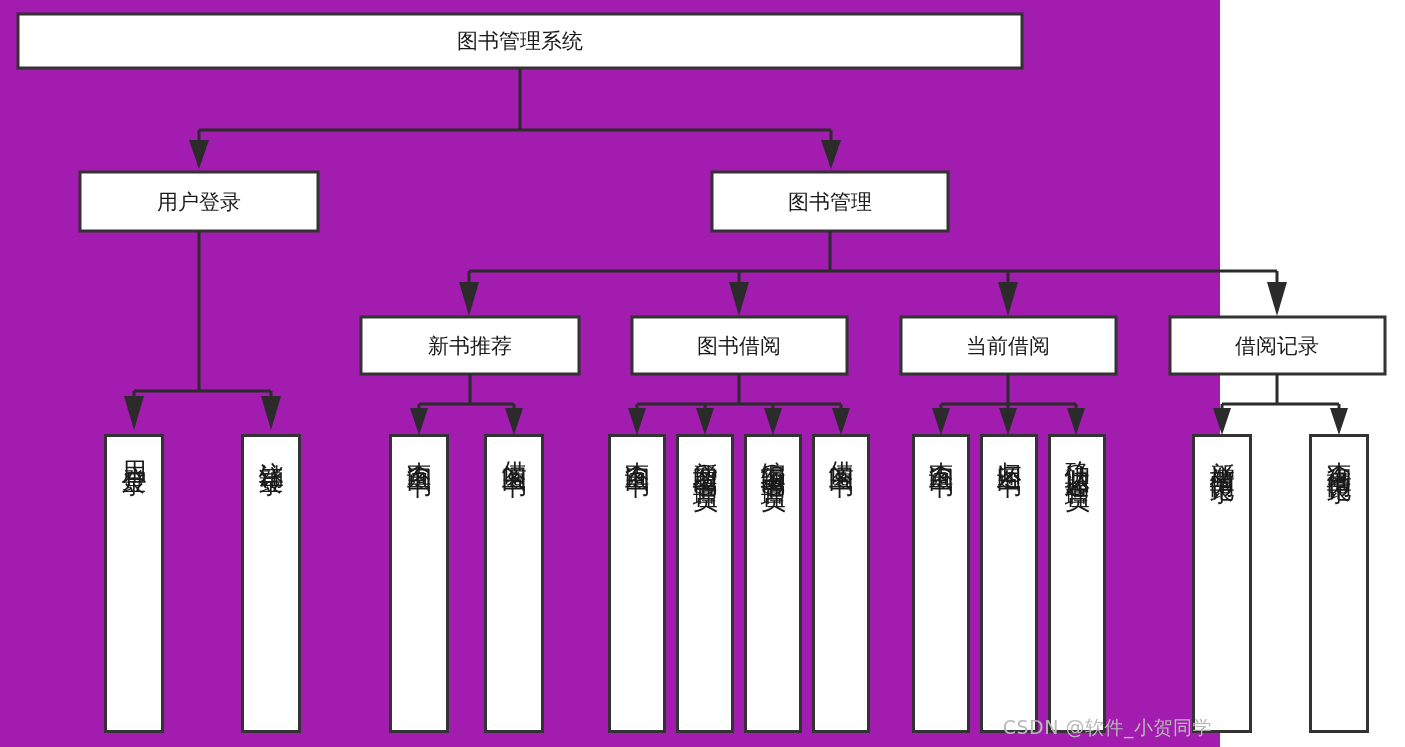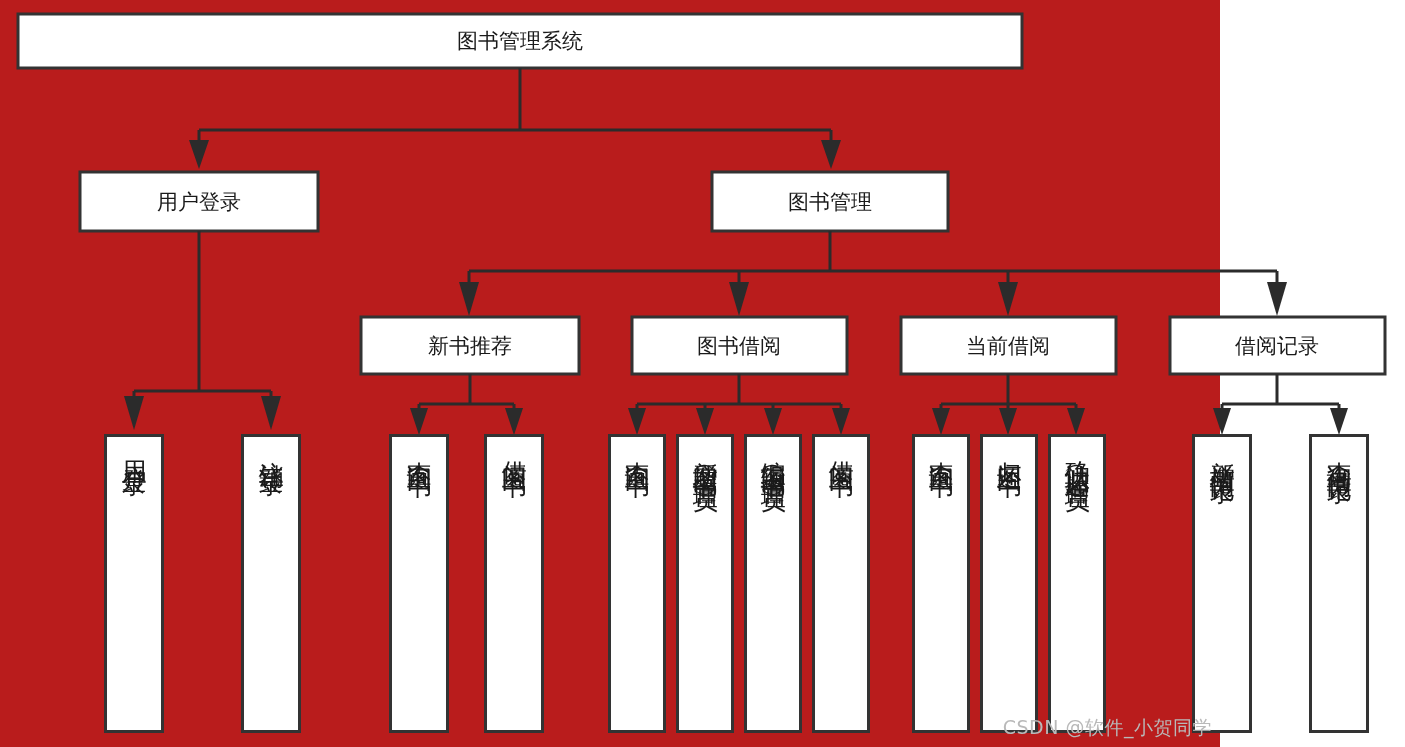--- a/index.html
+++ b/index.html
@@ -10,21 +10,21 @@
   body {
     width: 1405px;
     height: 747px;
     font-family: "DejaVu Sans", "Liberation Sans", sans-serif;
     overflow: hidden;
   }
   #diagram-root {
     position: relative;
     width: 1220px;
     height: 747px;
-    background: #b91c1c;
+    background: #a21caf;
   }
   svg.tree {
     position: absolute;
     top: 0;
     left: 0;
     width: 1405px;
     height: 747px;
     display: block;
   }
   .node-rect {

